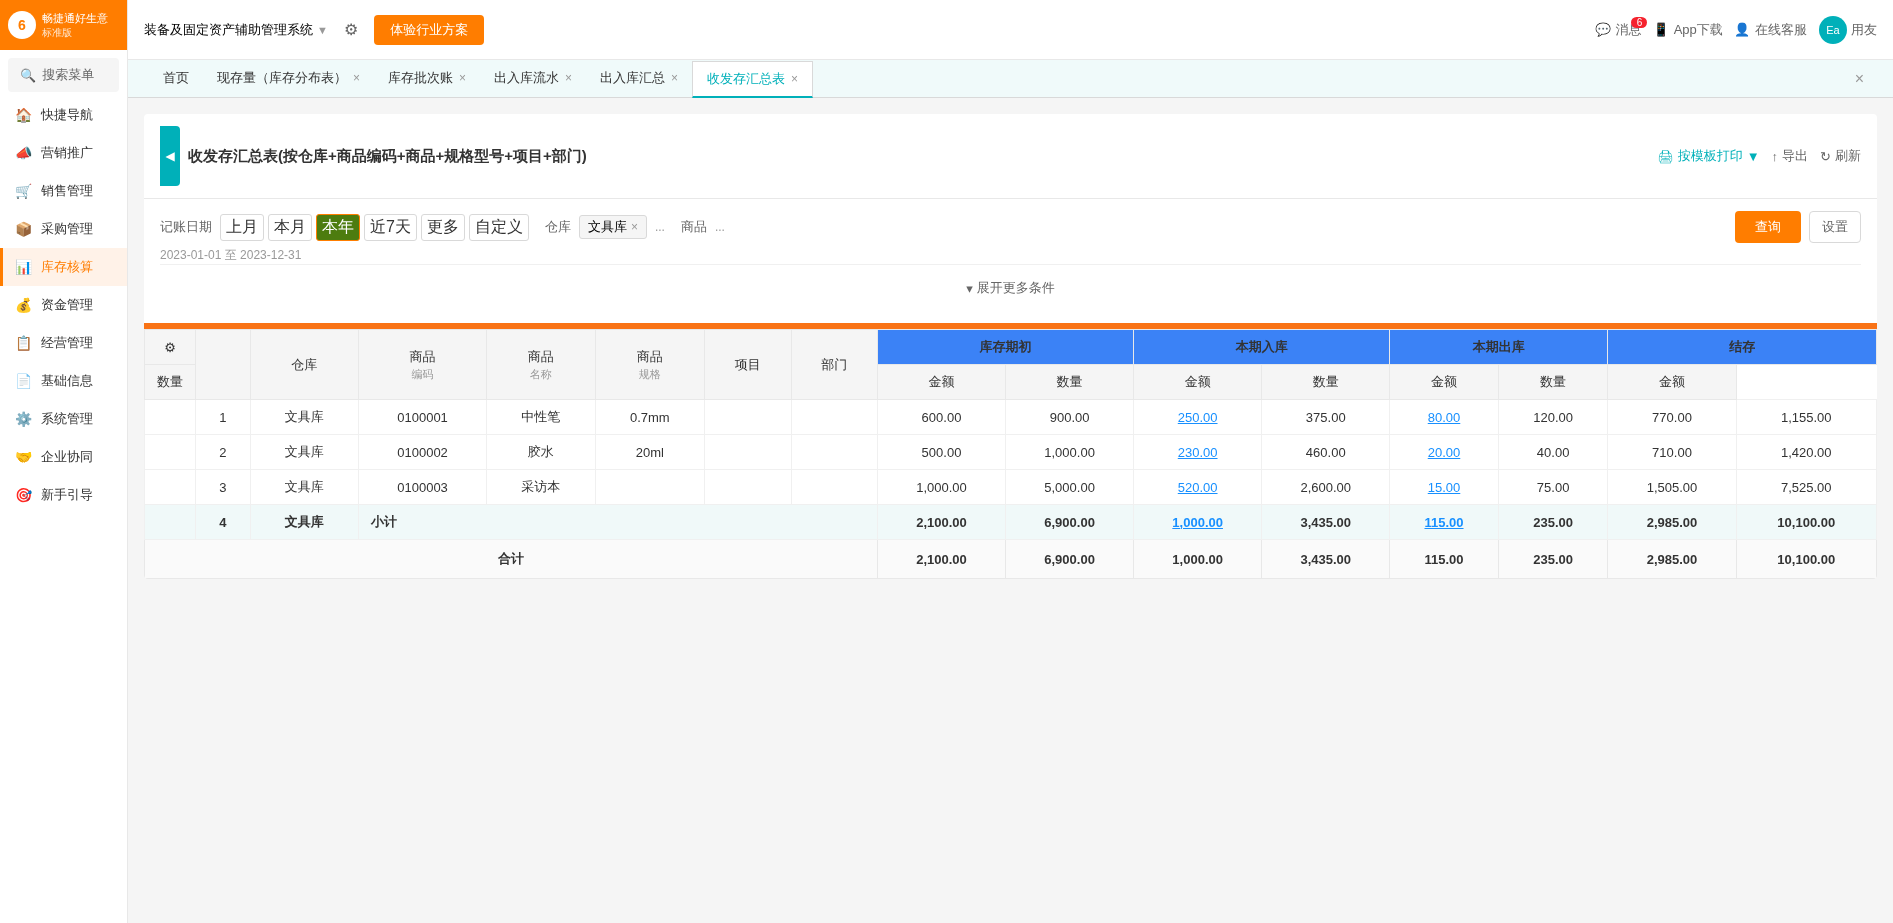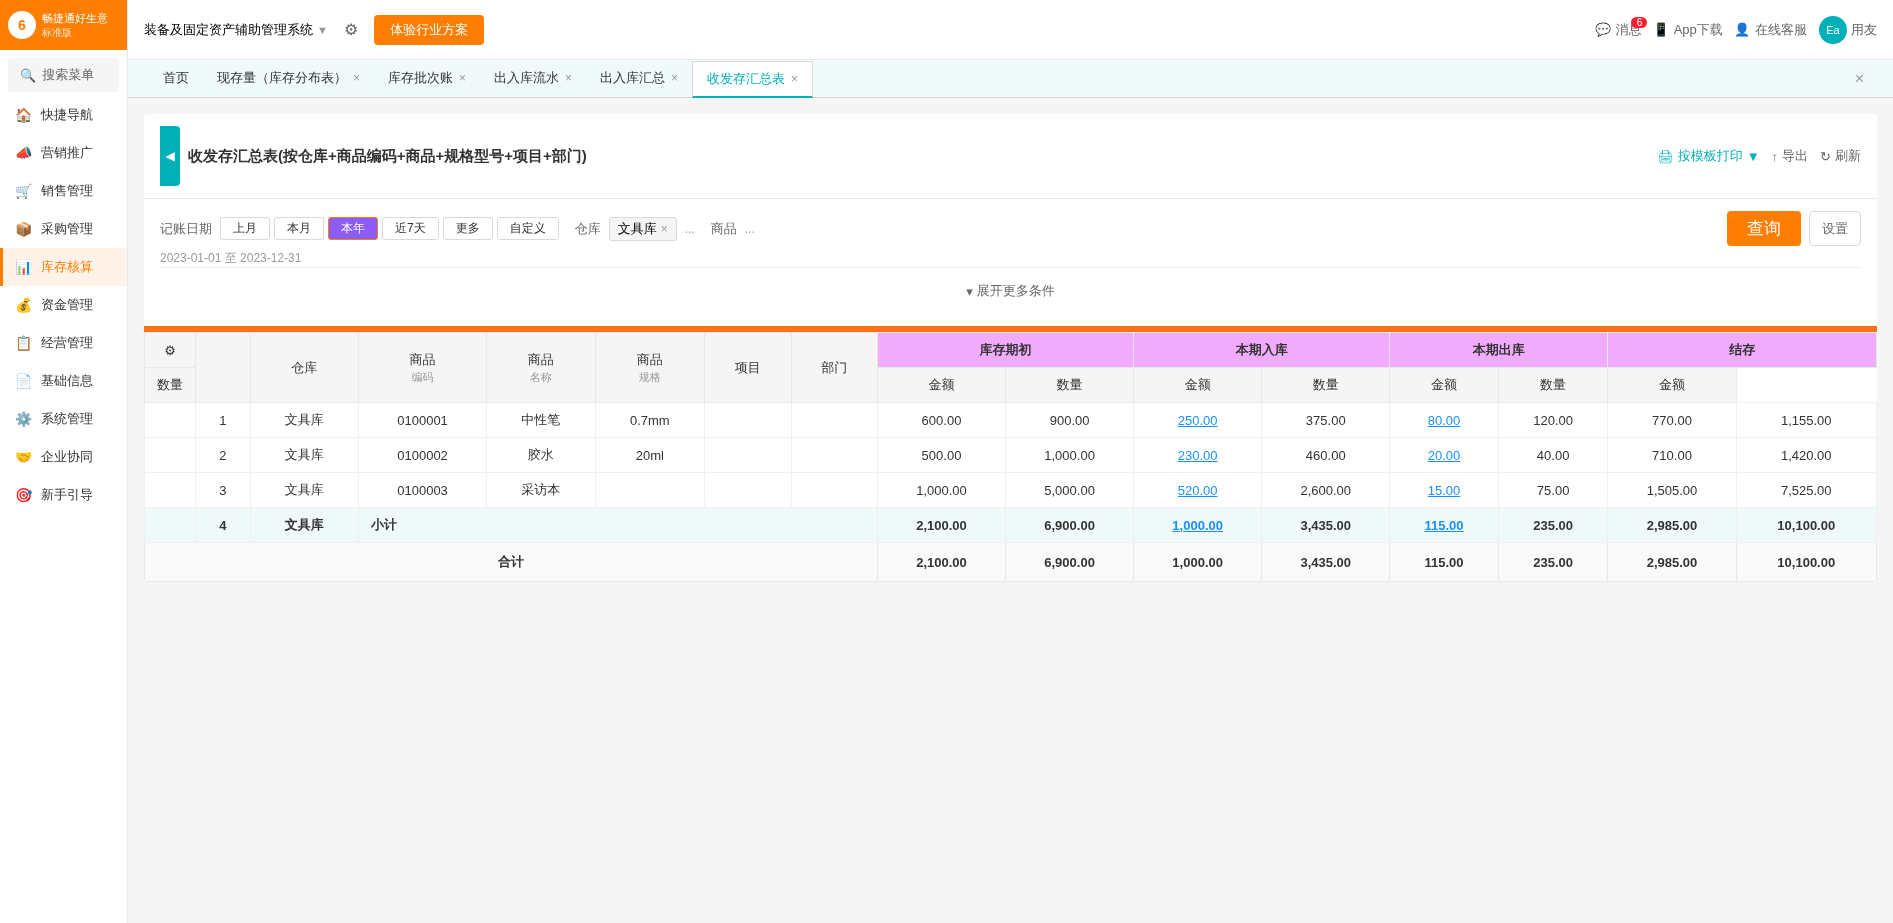--- a/index.html
+++ b/index.html
@@ -45,39 +45,39 @@
     .btn-print { display: flex; align-items: center; gap: 4px; color: #00b0b9; cursor: pointer; font-size: 13px; }
     .btn-export { display: flex; align-items: center; gap: 4px; color: #666; cursor: pointer; font-size: 13px; }
     .btn-refresh { display: flex; align-items: center; gap: 4px; color: #666; cursor: pointer; font-size: 13px; }
 
     
     .filter-bar { background: #fff; padding: 12px 16px; border-bottom: 6px solid #f97316; }
     .filter-row { display: flex; align-items: center; gap: 16px; flex-wrap: wrap; }
     .filter-item { display: flex; align-items: center; gap: 8px; }
     .filter-label { color: #666; font-size: 13px; white-space: nowrap; }
     .date-shortcuts { display: flex; align-items: center; gap: 4px; }
-    .date-btn { padding: 2px 12px; border: 1px solid #d9d9d9; border-radius: 3px; cursor: pointer; font-size: 12px; color: #333; background: #fff; }
-    .date-btn.active { background: #8b5cf6; color: white; border-color: #ff7d00; }
+    .date-btn { padding: 2px 5px; border: 1px solid #d9d9d9; border-radius: 3px; cursor: pointer; font-size: 16px; color: #333; background: #fff; }
+    .date-btn.active { background: #4d7c0f; color: white; border-color: #ff7d00; }
     .date-range { font-size: 12px; color: #999; }
     .warehouse-tag { display: flex; align-items: center; gap: 4px; background: #f5f5f5; border: 1px solid #d9d9d9; border-radius: 3px; padding: 2px 8px; font-size: 13px; }
     .tag-close { cursor: pointer; color: #999; font-size: 12px; }
     .filter-more { color: #999; cursor: pointer; font-size: 12px; }
     .expand-btn { display: flex; align-items: center; gap: 4px; color: #666; cursor: pointer; font-size: 13px; margin: 8px auto; width: fit-content; }
 
     
-    .btn-query { background: #ff7d00; color: white; border: none; padding: 6px 20px; border-radius: 4px; cursor: pointer; font-size: 17px; }
+    .btn-query { background: #ff7d00; color: white; border: none; padding: 6px 20px; border-radius: 4px; cursor: pointer; font-size: 13px; }
     .btn-settings { background: #fff; color: #666; border: 1px solid #d9d9d9; padding: 6px 12px; border-radius: 4px; cursor: pointer; font-size: 13px; }
     .collapse-arrow { background: #00b0b9; color: white; width: 20px; height: 60px; border-radius: 0 4px 4px 0; display: flex; align-items: center; justify-content: center; cursor: pointer; font-size: 12px; }
 
     
     .table-container { background: #fff; border-radius: 0 0 4px 4px; overflow: auto; }
     table { width: 100%; border-collapse: collapse; font-size: 13px; }
     thead tr { background: #f5f5f5; }
     thead th { padding: 8px 12px; text-align: center; border: 1px solid #e8e8e8; color: #333; font-weight: normal; white-space: nowrap; }
-    thead th.group-header { background: #f0abfc; font-weight: bold; }
+    thead th.group-header { background: #3b82f6; font-weight: bold; }
     tbody tr { border-bottom: 1px solid #f0f0f0; }
     tbody tr.subtotal { background: #f0f9f9; font-weight: bold; }
     tbody td { padding: 8px 12px; text-align: center; border: 1px solid #f0f0f0; color: #333; }
     tbody td.text-left { text-align: left; }
     tbody td.link { color: #1890ff; text-decoration: underline; cursor: pointer; }
     tfoot tr { background: #fafafa; font-weight: bold; }
     tfoot td { padding: 10px 12px; text-align: center; border: 1px solid #e8e8e8; color: #333; }
     .settings-col { width: 32px; }
 
     

